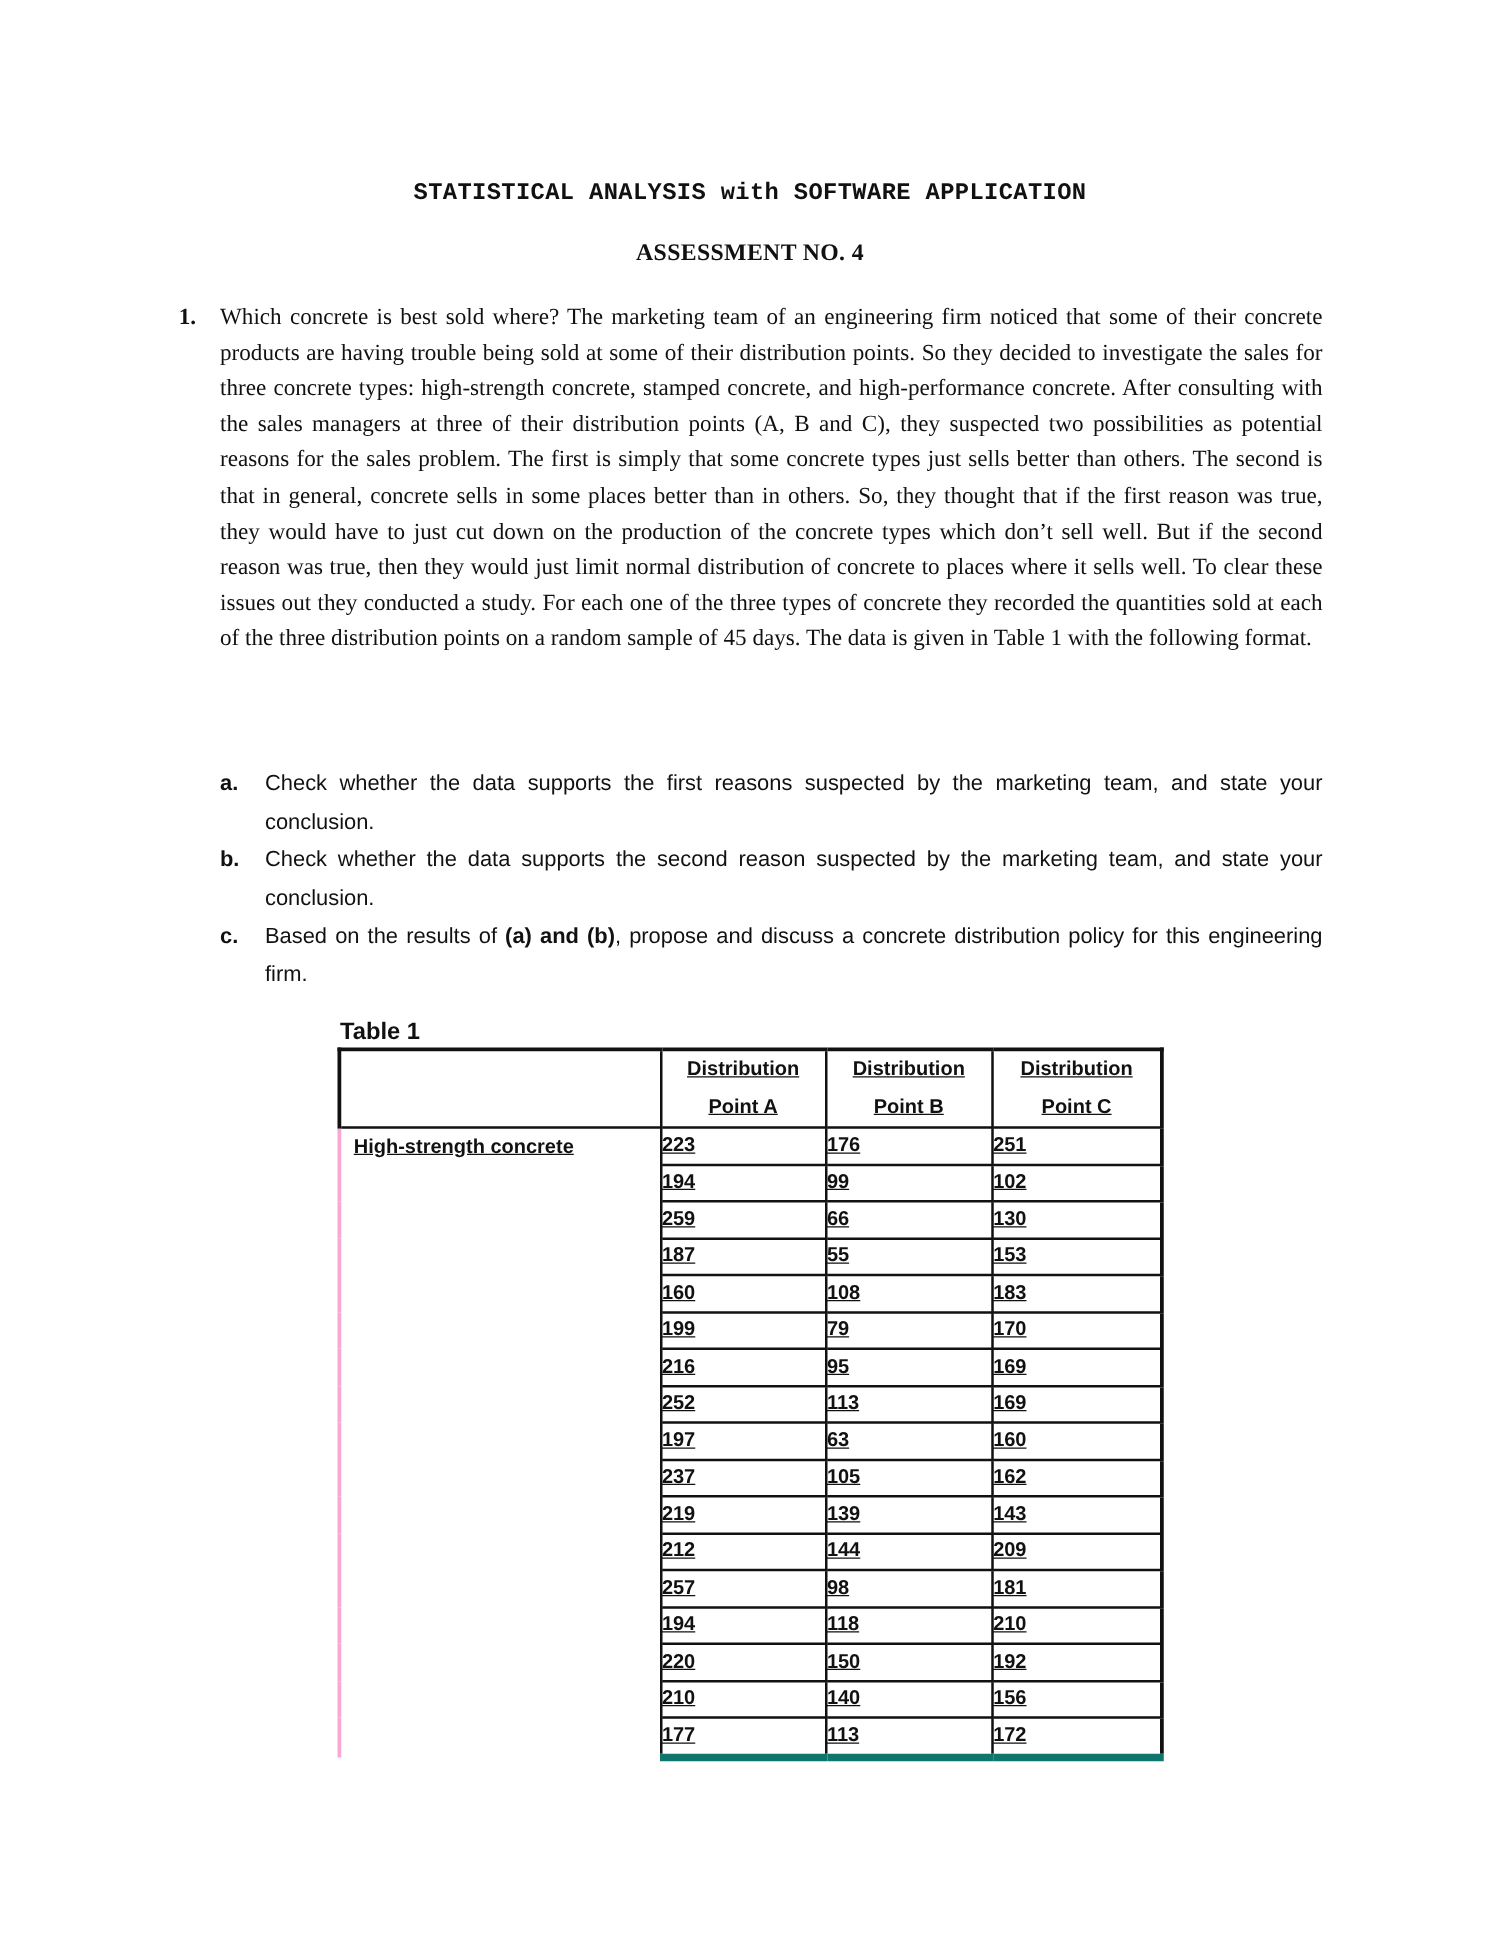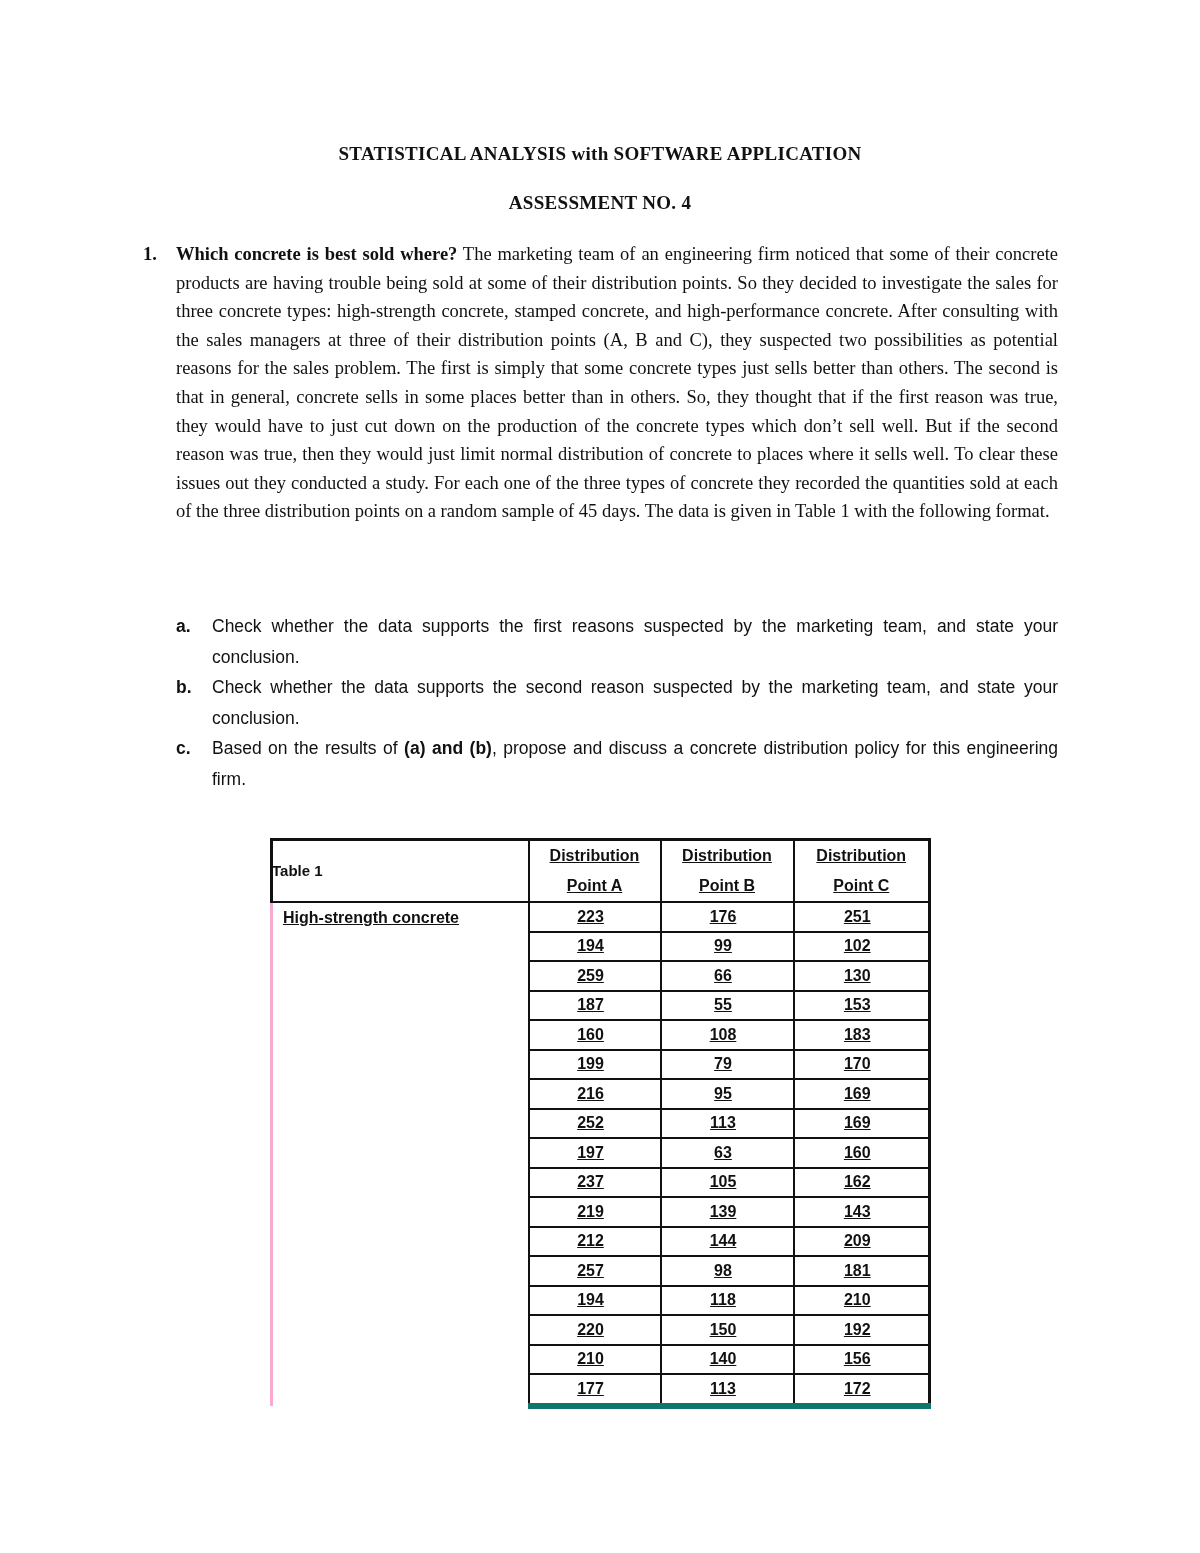--- a/index.html
+++ b/index.html
@@ -1,38 +1,38 @@
 <!DOCTYPE html>
 <html><head>
 <meta charset="utf-8">
 <style>
   html, body { margin: 0; padding: 0; background: #ffffff; }
   body { width: 1200px; height: 1553px; position: relative; overflow: hidden; color: #111; }
   .serif { font-family: "Liberation Serif", "DejaVu Serif", serif; }
   .sans { font-family: "Liberation Sans", "DejaVu Sans", sans-serif; }
 
   .title { position: absolute; left: 0; width: 1200px; text-align: center; font-weight: bold; font-size: 19px; letter-spacing: 0.3px; }
-  #t1 { top: 143px; }
+  #t1 { top: 143px; font-family: Liberation Mono, monospace; }
   #t2 { top: 192px; }
 
   .q { position: absolute; left: 143px; top: 240px; width: 915px; font-size: 18.5px; line-height: 28.6px; }
   .q .num { position: absolute; left: 0; top: 0; font-weight: bold; }
   .q .body { margin-left: 33px; text-align: justify; }
-  .q .body b { font-weight: bold; }
+  .q .body b { font-weight: normal; }
 
   .subs { position: absolute; left: 176px; top: 611px; width: 882px; font-size: 17.5px; line-height: 30.5px; }
   .sub { position: relative; padding-left: 36px; text-align: justify; }
   .sub .lbl { position: absolute; left: 0; top: 0; font-weight: bold; }
 
-  .tcap { position: absolute; left: 272px; top: 815px; font-size: 15px; font-weight: bold; margin-top: 47px; }
+  .tcap { position: absolute; left: 272px; top: 815px; font-size: 19px; font-weight: bold; }
 
   table.data { position: absolute; left: 270px; top: 838px; border-collapse: collapse; font-size: 16px; }
   table.data td, table.data th { border: 2px solid #111; padding: 0; text-decoration: underline; }
   table.data th { height: 58px; font-weight: bold; text-align: center; line-height: 30px; vertical-align: middle; }
-  table.data td.v { height: 27.5px; text-align: center; padding-right: 8px; font-weight: bold; vertical-align: middle; }
+  table.data td.v { height: 27.5px; text-align: left; padding-right: 8px; font-weight: bold; vertical-align: middle; }
   table.data td.lbl { vertical-align: top; text-align: left; padding: 6px 0 0 10px; font-weight: bold; border-bottom: none; }
   col.c0 { width: 257px; } col.c1 { width: 132px; } col.c2 { width: 133px; } col.c3 { width: 136px; }
   table.data th.blank { border-left: 3px solid #111; }
   table.data td.lbl { border-left: 3px solid #f9a8d4; }
   table.data th:last-child, table.data td:last-child { border-right: 3px solid #111; }
   table.data tr:first-child th { border-top: 3px solid #111; }
   table.data tr.last td.v { border-bottom: 6px solid #0f766e; }
 </style>
 </head>
 <body>

